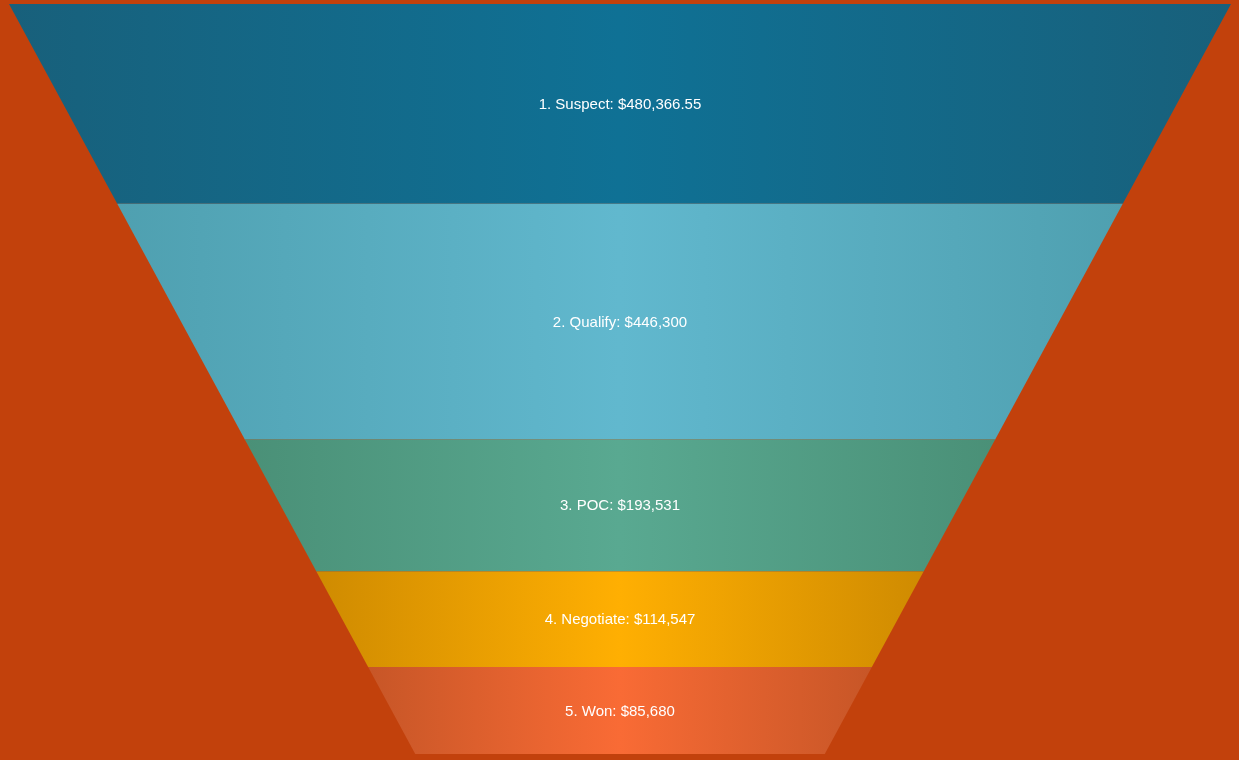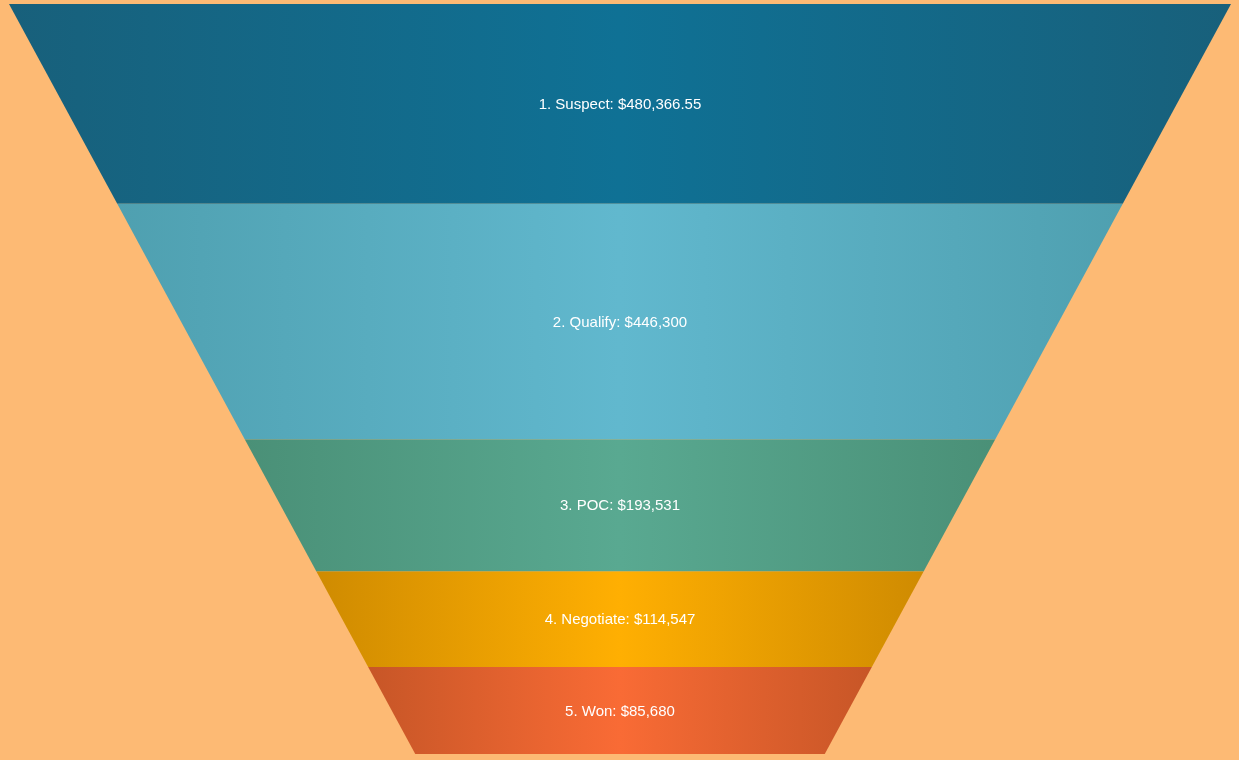--- a/index.html
+++ b/index.html
@@ -7,21 +7,21 @@
     padding: 0;
     background: #ffffff;
     width: 1239px;
     height: 764px;
     overflow: hidden;
   }
   #chart-root {
     position: relative;
     width: 1239px;
     height: 760px;
-    background: #fdba74;
+    background: #c2410c;
   }
   #funnel-svg {
     display: block;
     width: 1239px;
     height: 764px;
   }
   #funnel-svg text {
     font-family: "Liberation Sans", "DejaVu Sans", sans-serif;
     font-size: 15px;
     fill: #ffffff;

